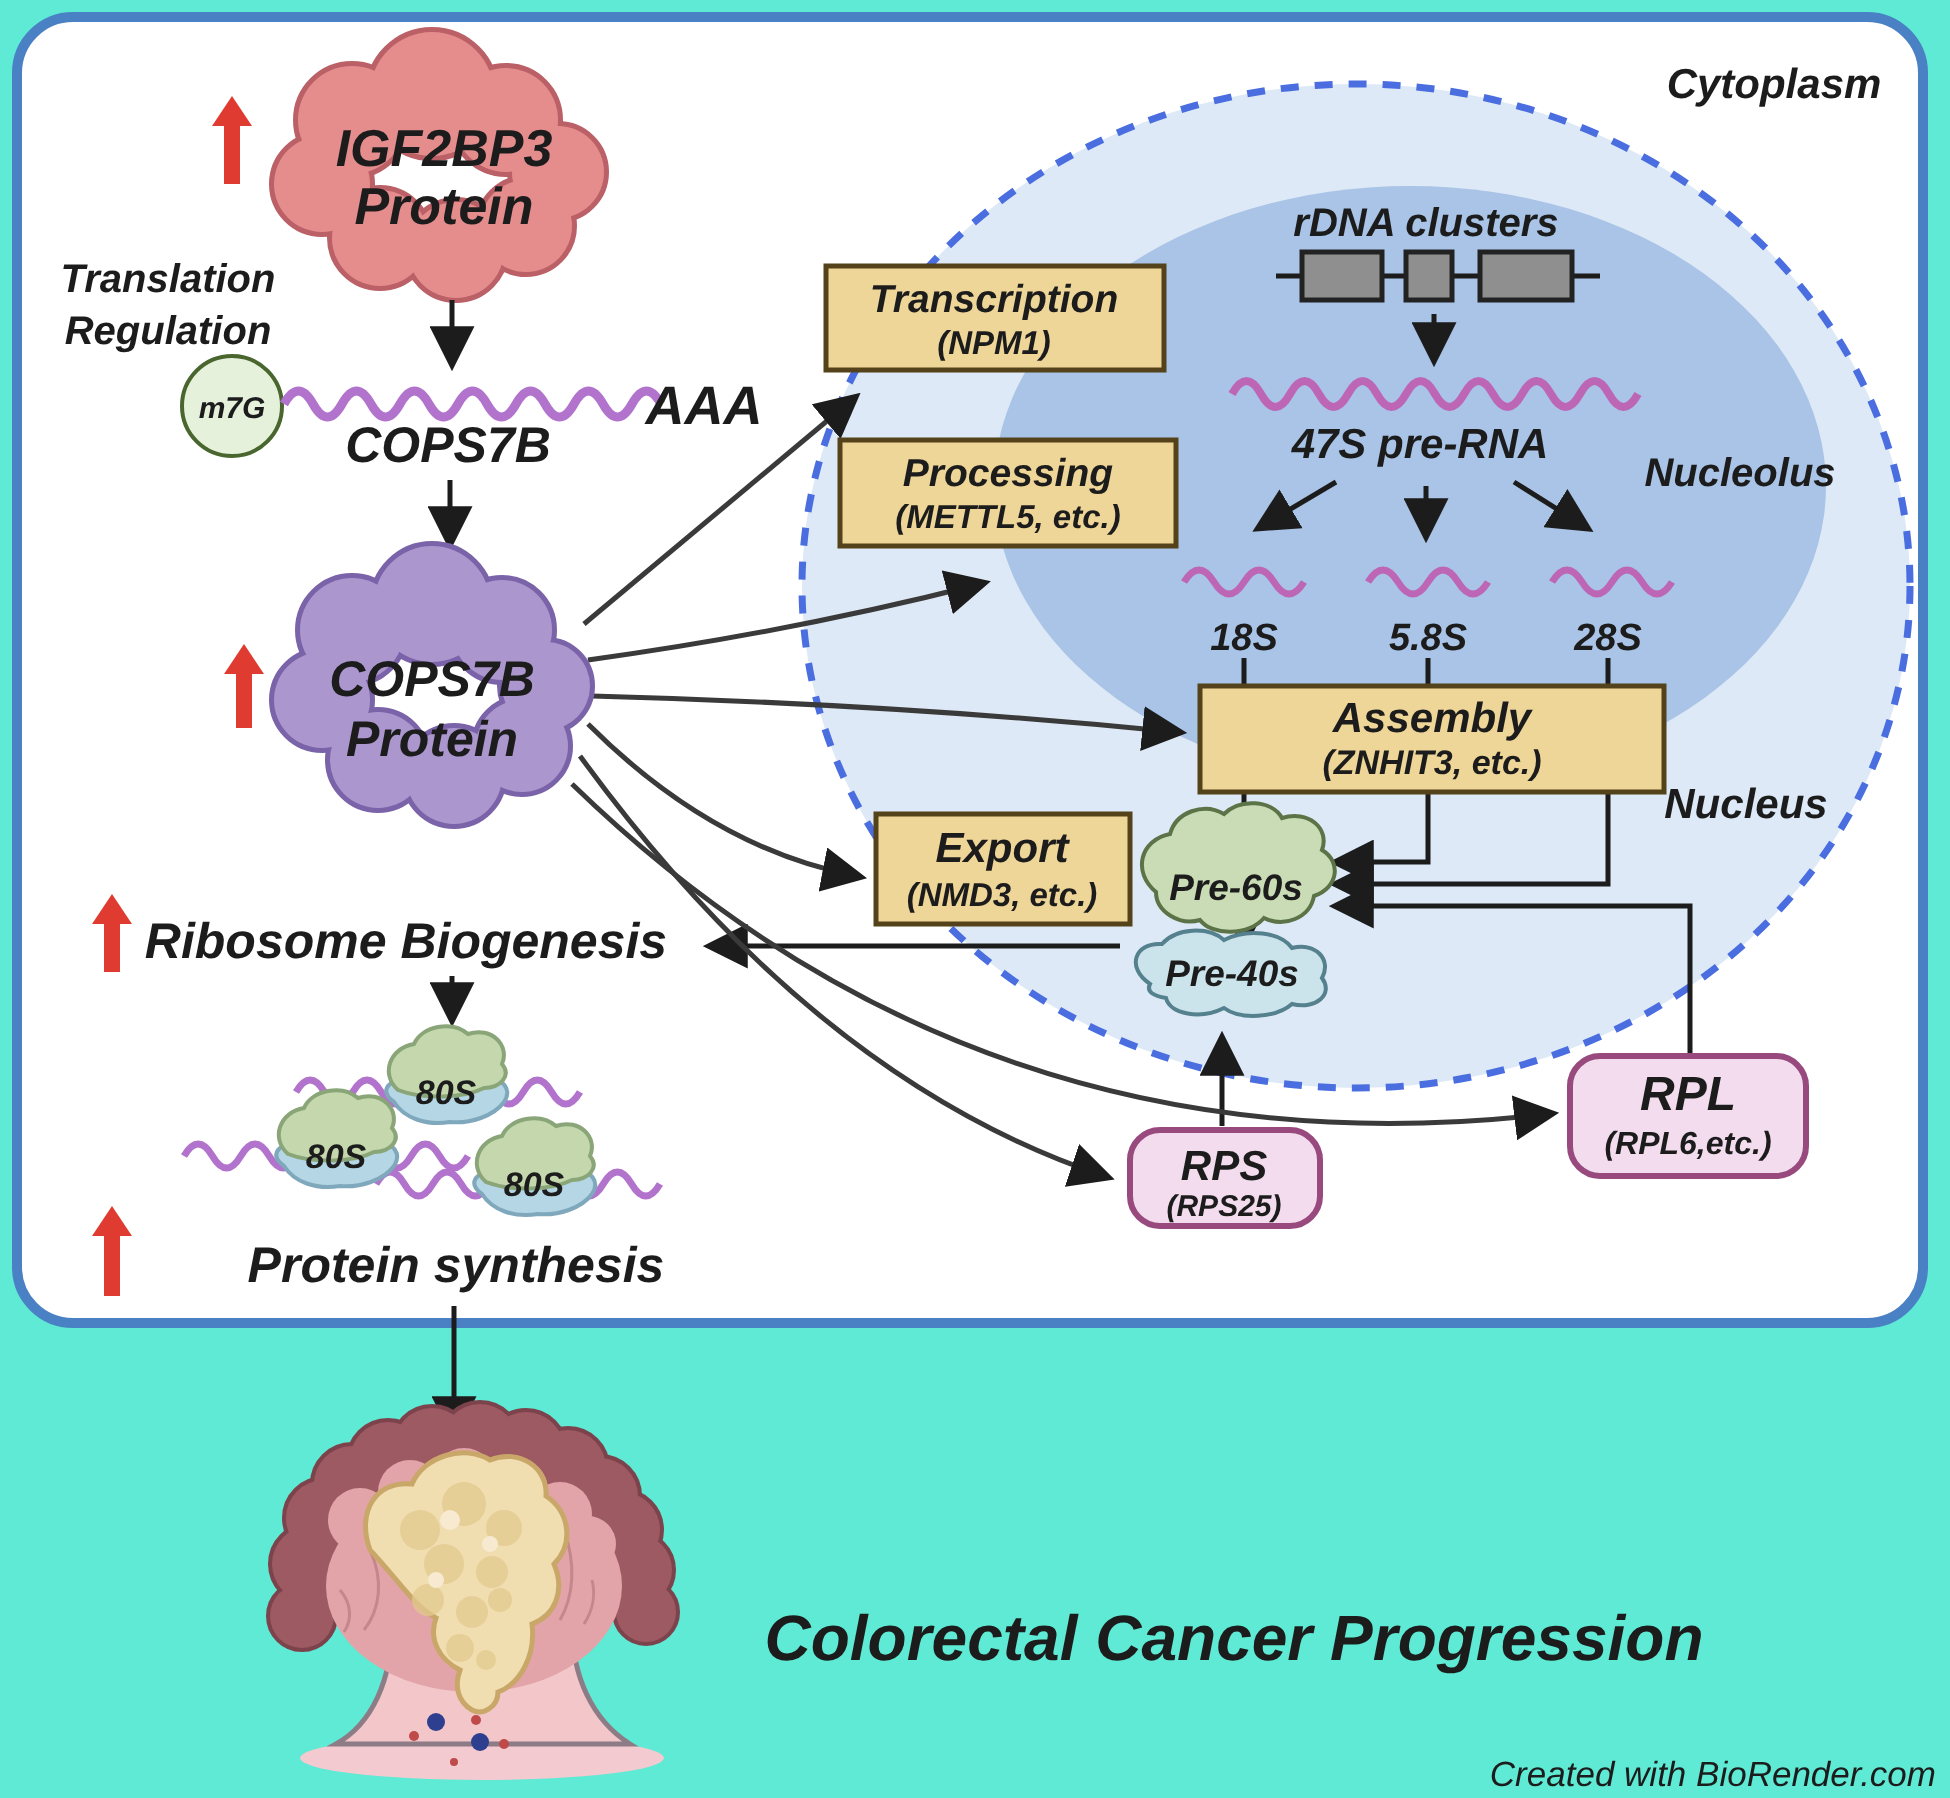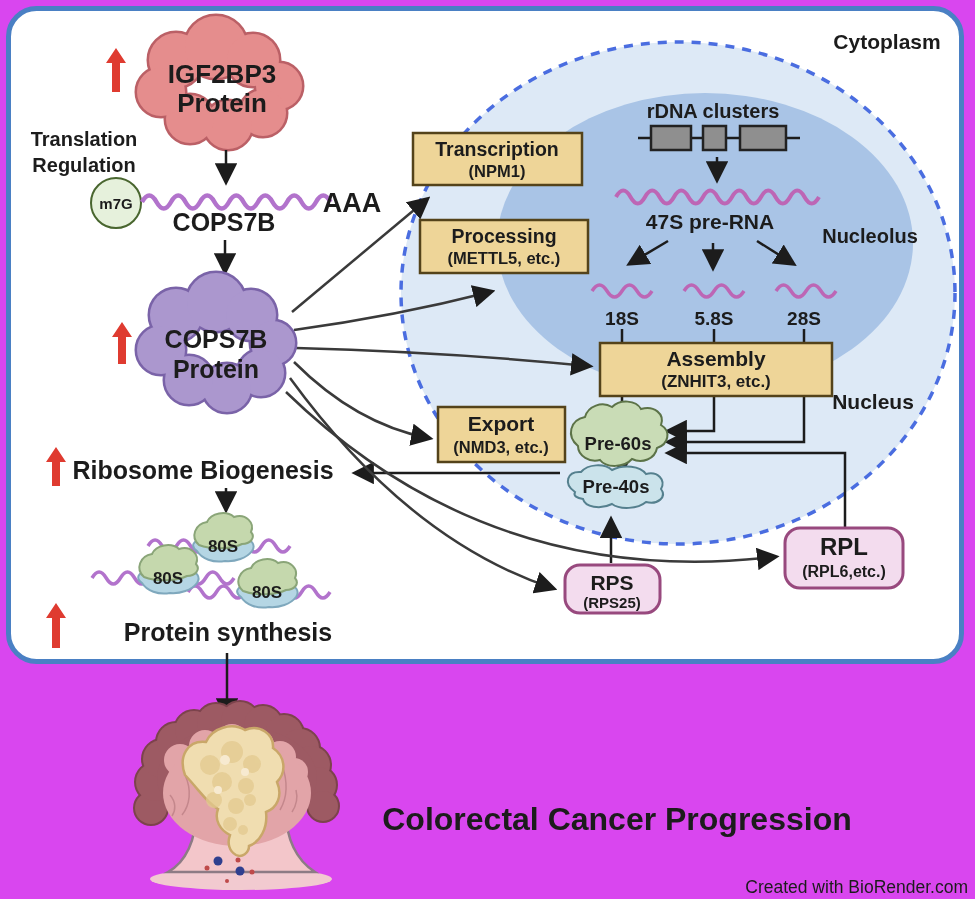--- a/index.html
+++ b/index.html
@@ -1,17 +1,17 @@
 <!DOCTYPE html>
 <html><head>
 <meta charset="utf-8">
 <style>
   html,body{margin:0;padding:0;background:#ffffff;}
-  .stage{position:relative;width:975px;height:899px;background:#d946ef;overflow:hidden;
-         font-family:"Liberation Sans",sans-serif;}
+  .stage{position:relative;width:975px;height:899px;background:#5eead4;overflow:hidden;
+         font-family:"Liberation Sans",sans-serif;font-style:italic;}
   svg{display:block}
   text{font-family:"Liberation Sans",sans-serif;}
   .tb{font-weight:700;fill:#1c1c1c;}
   .tn{font-weight:400;fill:#1c1c1c;}
   .mid{text-anchor:middle;}
   .ln{stroke:#1c1c1c;stroke-width:2.5;fill:none;}
   .fan{stroke:#3a3a3a;stroke-width:2.5;fill:none;}
 </style>
 </head>
 <body>

